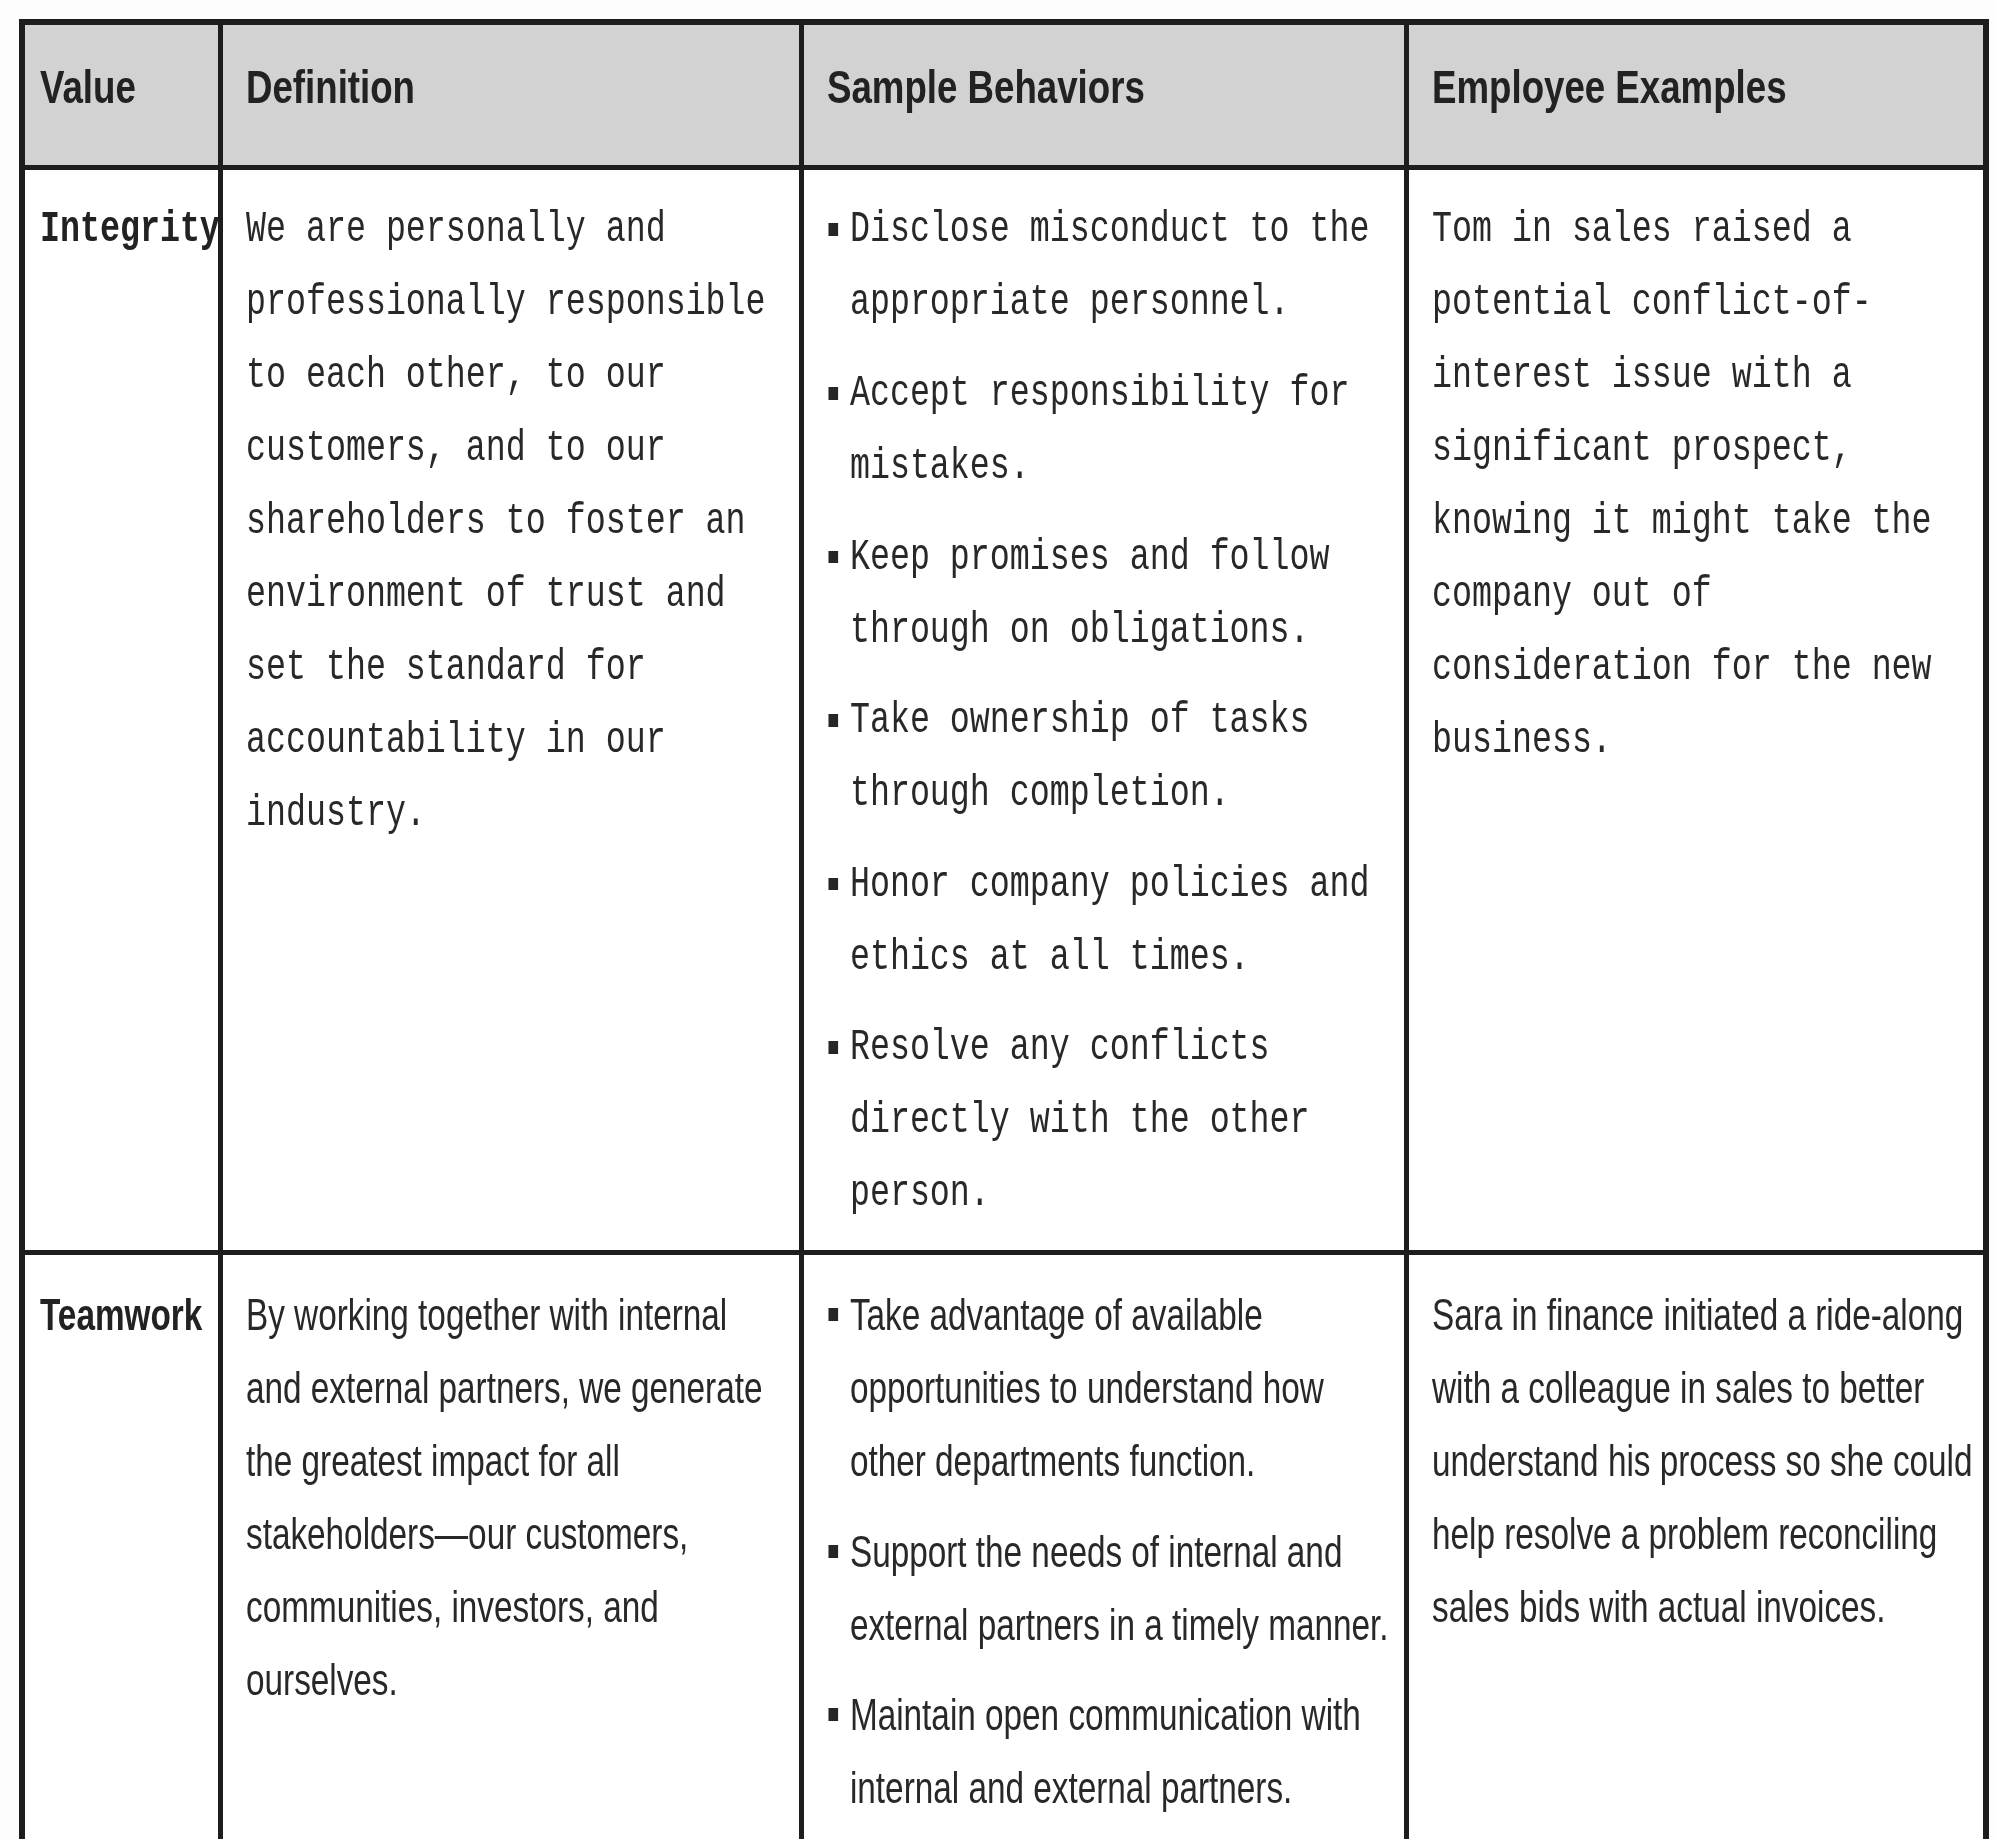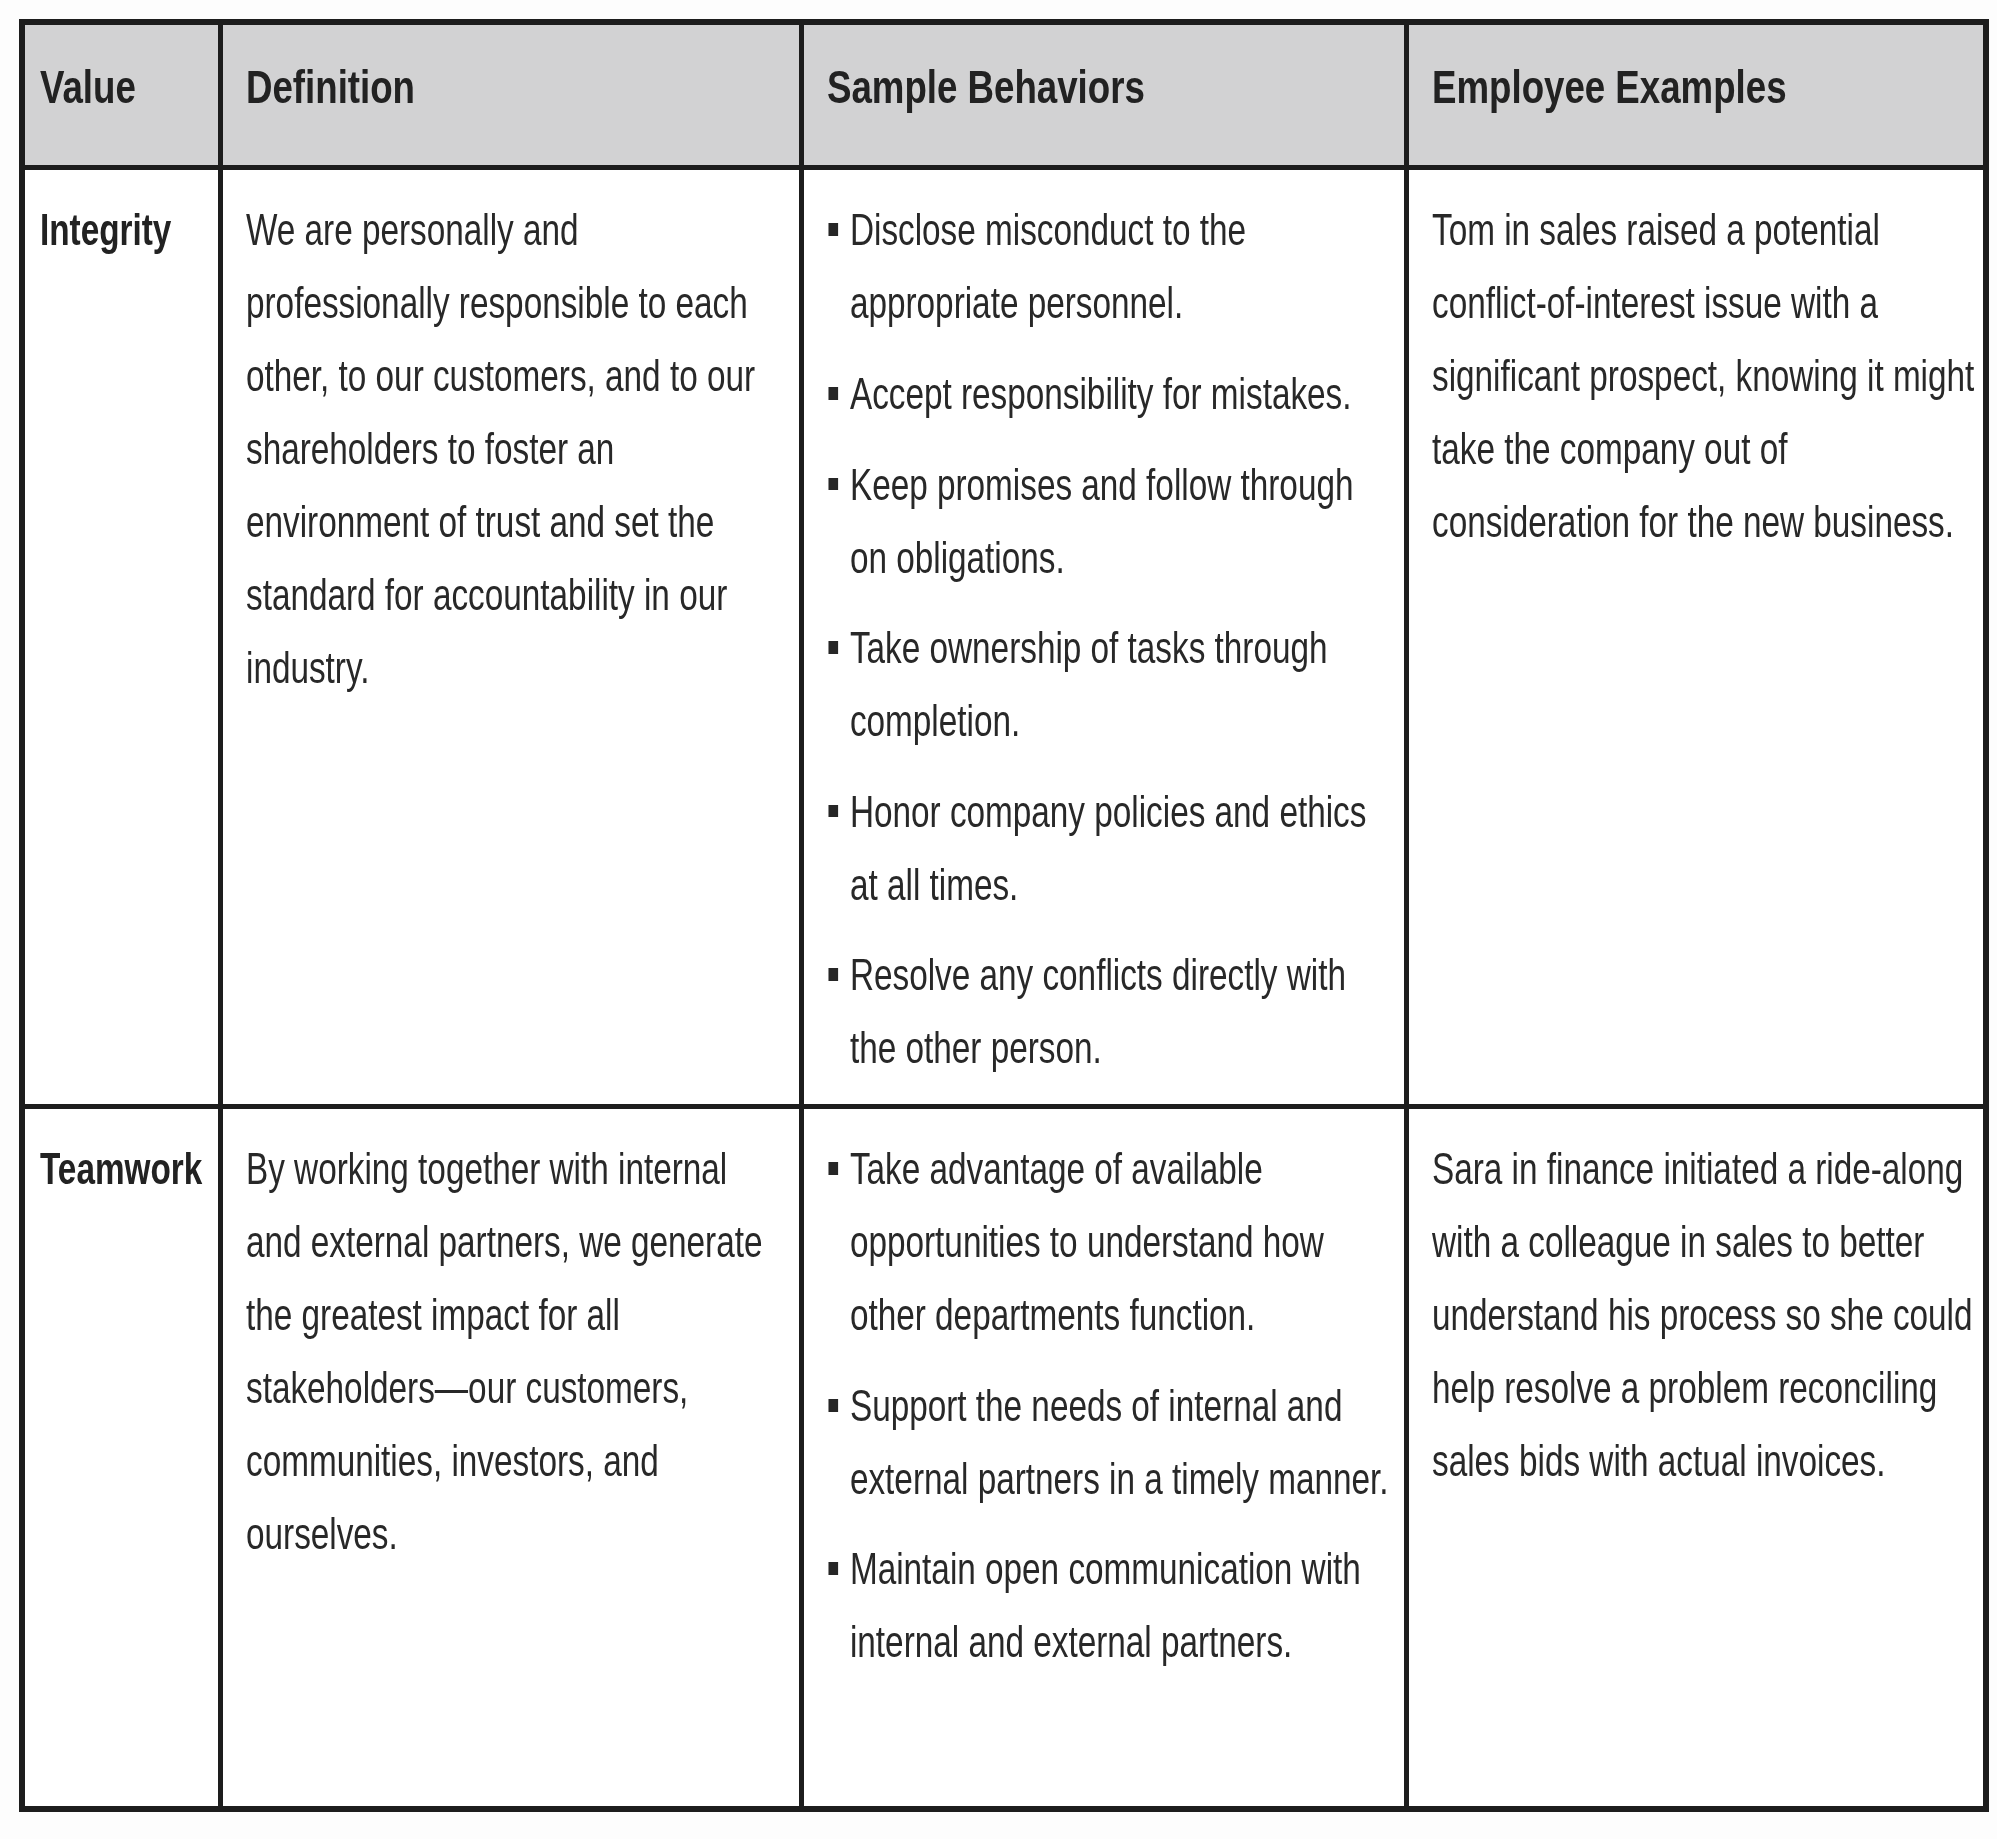--- a/index.html
+++ b/index.html
@@ -26,21 +26,21 @@
   col.c-behav    { width: 605px; }
   col.c-example  { width: 579px; }
 
   th, td {
     border: 5.9px solid #1d1d1d;
     vertical-align: top;
     padding: 23.4px 7.8px 19.5px 23.4px;
     overflow: hidden;
   }
   thead tr { height: 146px; }
-  tbody tr.row-integrity { height: 917px; }
+  tbody tr.row-integrity { height: 917px; font-family: Liberation Mono, monospace; }
 
   th {
     background: #d2d2d3;
     text-align: left;
     font-weight: bold;
     padding-top: 35px;
   }
   th.col-value, td.cell-value { padding-left: 15.6px; padding-right: 3.9px; }
 
   

